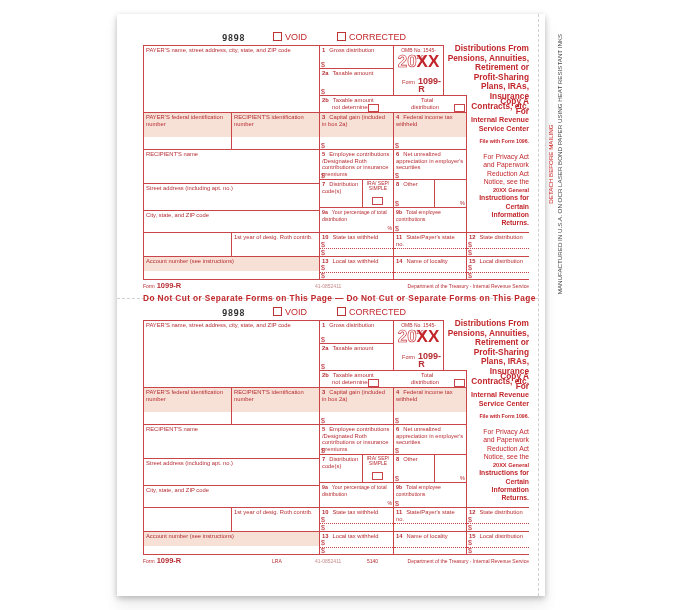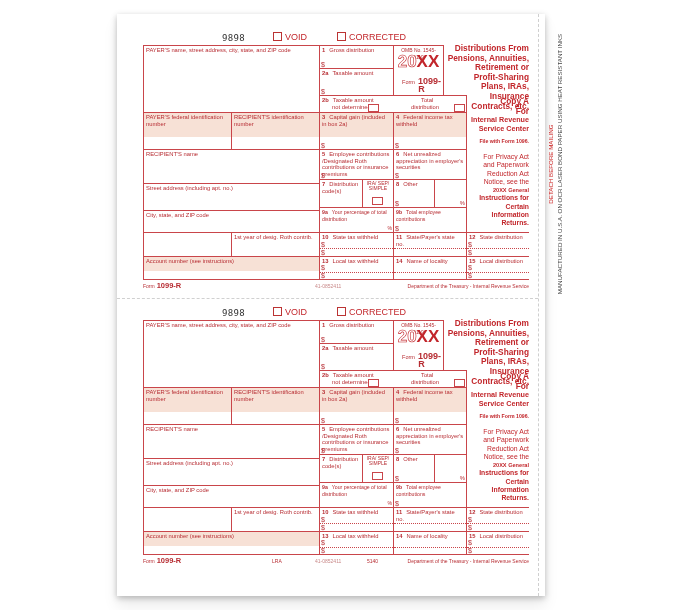--- a/index.html
+++ b/index.html
@@ -24,21 +24,21 @@
   }
   .side-text .rot {
     position: absolute; left: 15px; top: 150px;
     transform: translate(-50%, -50%) rotate(-90deg);
     white-space: nowrap; font-size: 6.2px; color: #444; text-align: center; line-height: 9px;
   }
   .side-text .rot .red { color: #c22; display: block; }
 
   .form { position: absolute; left: 143px; width: 386px; height: 260px; color: #c23a3a; }
   .red { color: #c2262b; }
-  .hdr-num { position: absolute; left: 79px; top: 1px; font-size: 9px; color: #333; font-family: "DejaVu Sans Mono", monospace; letter-spacing: 0.3px; font-weight: normal; }
+  .hdr-num { position: absolute; left: 79px; top: 1px; font-size: 9px; color: #333; font-family: "DejaVu Sans Mono", monospace; letter-spacing: 0.3px; font-weight: bold; }
   .chk { display: inline-block; width: 9px; height: 9px; border: 1px solid #b33; background:#fff; vertical-align: -1px; margin-right: 3px; }
   .hdr-void { position: absolute; left: 130px; top: 0px; font-size: 9px; color: #c2262b; }
   .hdr-corr { position: absolute; left: 172px; top: 0px; font-size: 9px; color: #c2262b; padding-left: 22px; }
 
   .grid { position: absolute; left: 0; top: 13px; width: 386px; height: 234px; }
   .cell { position: absolute; border: 1px solid #c9454a; font-size: 5.8px; color: #b72d33; line-height: 6.5px; padding: 1px 2px; background: transparent; }
   .cell.shade { background: #f7e1d6; }
   .cell .n { font-weight: bold; margin-right: 4px; color: #b72d33; }
   .cell .dol { position: absolute; left: 1px; bottom: 0px; font-size: 7px; color: #b72d33; }
   .sbox { position: absolute; width: 11px; height: 8px; border: 1px solid #c9454a; background: #fff; }
@@ -247,20 +247,21 @@
       <div style="position:absolute;left:323px;top:50px;width:0;height:162px;border-left:1px solid #c9454a;"></div>
     </div>
 
     <div class="footer">
       <span class="fm"><span>Form</span><b>1099-R</b></span>
       <span style="position:absolute;left:129px;top:2px;"></span>
       <span style="position:absolute;left:172px;top:2px;color:#c98a8a;">41-0852411</span>
         <span style="position:absolute;left:224px;top:2px;"></span>
       <span style="position:absolute;right:0;top:2px;">Department of the Treasury - Internal Revenue Service</span>
     </div>
+    <div class="dncut">Do Not Cut or Separate Forms on This Page — Do Not Cut or Separate Forms on This Page</div>
   </div>
     <div class="form" style="top: 307px;">
     <span class="hdr-num">9898</span>
     <span class="hdr-void"><span class="chk"></span><span>VOID</span></span>
     <span class="hdr-corr"><span class="chk"></span><span>CORRECTED</span></span>
 
     <div class="grid">
 
       <div class="cell" style="left:0;top:0;width:177px;height:68px;">
         <span>PAYER'S name, street address, city, state, and ZIP code</span>

